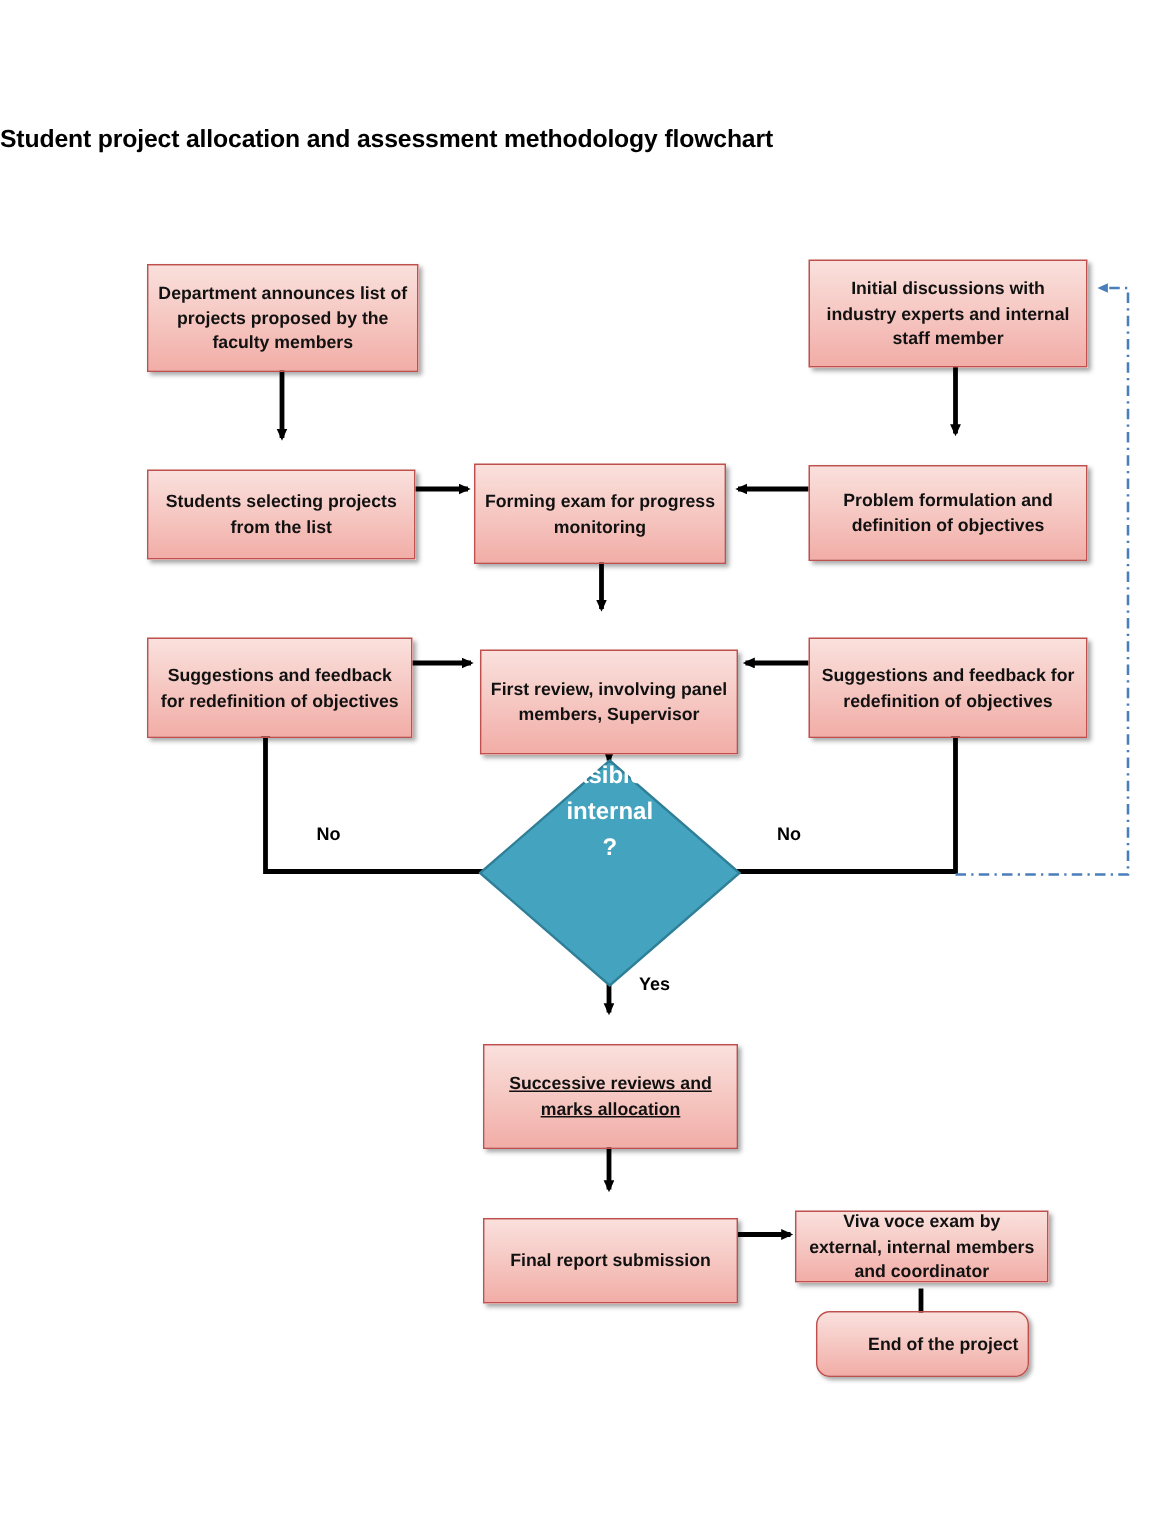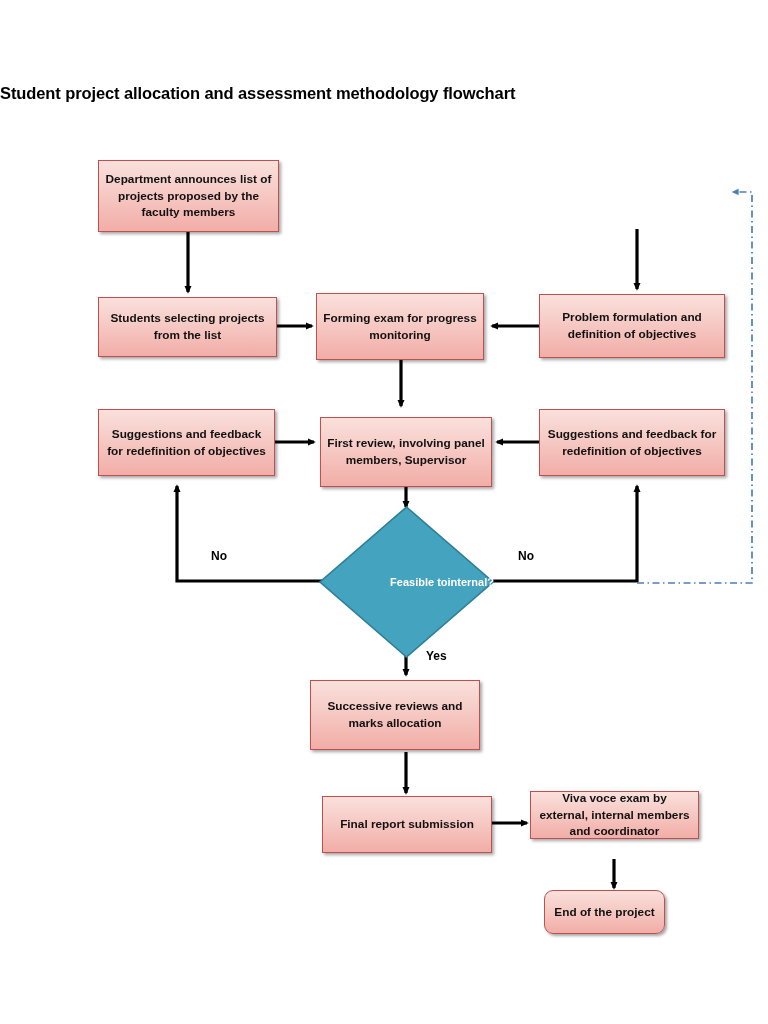--- a/index.html
+++ b/index.html
@@ -45,20 +45,21 @@
     display: flex;
     align-items: center;
     justify-content: center;
     text-align: center;
     font-size: 11.8px;
     font-weight: bold;
     color: #111111;
     line-height: 1.42;
     padding: 2px 6px;
     z-index: 5;
+    margin-top: 16px;
   }
   .node.rounded {
     border-radius: 9px;
   }
 
   
   .diamond-wrap {
     position: absolute;
     z-index: 5;
   }
@@ -68,25 +69,25 @@
     width: 100%;
     height: 100%;
   }
   .diamond-label {
     position: absolute;
     left: 0;
     top: 0;
     width: 100%;
     height: 100%;
     display: flex;
-    flex-direction: row;
+    flex-direction: column;
     align-items: center;
-    justify-content: flex-end;
+    justify-content: flex-start;
     text-align: center;
-    font-size: 11px;
+    font-size: 16px;
     font-weight: bold;
     color: #FFFFFF;
     line-height: 1.5;
     pointer-events: none;
   }
 
   
   .edge-label {
     position: absolute;
     font-size: 12px;
@@ -152,20 +153,23 @@
       <line x1="614" y1="859" x2="614" y2="888" marker-end="url(#arrowBlack)"></line>
     </g>
 
     <path d="M 637 583 L 752 583 L 752 192 L 733 192" stroke="#4A7EBB" stroke-width="1.7" fill="none" stroke-dasharray="7 3.5 1.5 3.5" marker-end="url(#arrowBlue)"></path>
   </svg>
 
   <div class="node" style="left:98px;  top:160px; width:181px; height:72px;">
     <span>Department announces list of projects proposed by the faculty members</span>
   </div>
 
+  <div class="node" style="left:539px; top:157px; width:186px; height:72px;">
+    <span>Initial discussions with industry experts and internal staff member</span>
+  </div>
 
   <div class="node" style="left:98px;  top:297px; width:179px; height:60px;">
     <span>Students selecting projects from the list</span>
   </div>
 
   <div class="node" style="left:316px; top:293px; width:168px; height:67px;">
     <span>Forming exam for progress monitoring</span>
   </div>
 
   <div class="node" style="left:539px; top:294px; width:186px; height:64px;">
@@ -188,33 +192,33 @@
     <svg class="diamond-shape" viewBox="0 0 175 152" xmlns="http://www.w3.org/2000/svg" preserveAspectRatio="none">
       <polygon points="87.5,1 174,76 87.5,151 1,76" fill="#44A3BE" stroke="#2E7F97" stroke-width="1.6"></polygon>
     </svg>
     <div class="diamond-label">
       <span>Feasible to</span>
       <span>internal</span>
       <span>?</span>
     </div>
   </div>
 
-  <div class="node" style="left:310px; top:680px; width:170px; height:70px;">
+  <div class="node" style="left:322px; top:680px; width:170px; height:70px;text-decoration:underline;">
     <span>Successive reviews and marks allocation</span>
   </div>
 
   <div class="node" style="left:322px; top:796px; width:170px; height:57px;">
     <span>Final report submission</span>
   </div>
 
   <div class="node" style="left:530px; top:791px; width:169px; height:48px;">
     <span>Viva voce exam by external, internal members and coordinator</span>
   </div>
 
-  <div class="node rounded" style="left:544px; top:890px; width:121px; height:44px;">
+  <div class="node rounded" style="left:544px; top:858px; width:142px; height:44px;justify-content:flex-end;">
     <span>End of the project</span>
   </div>
 
   <div class="edge-label" style="left:211px; top:549px;">No</div>
 
   <div class="edge-label" style="left:518px; top:549px;">No</div>
 
   <div class="edge-label" style="left:426px; top:649px;">Yes</div>
 
 </div>

